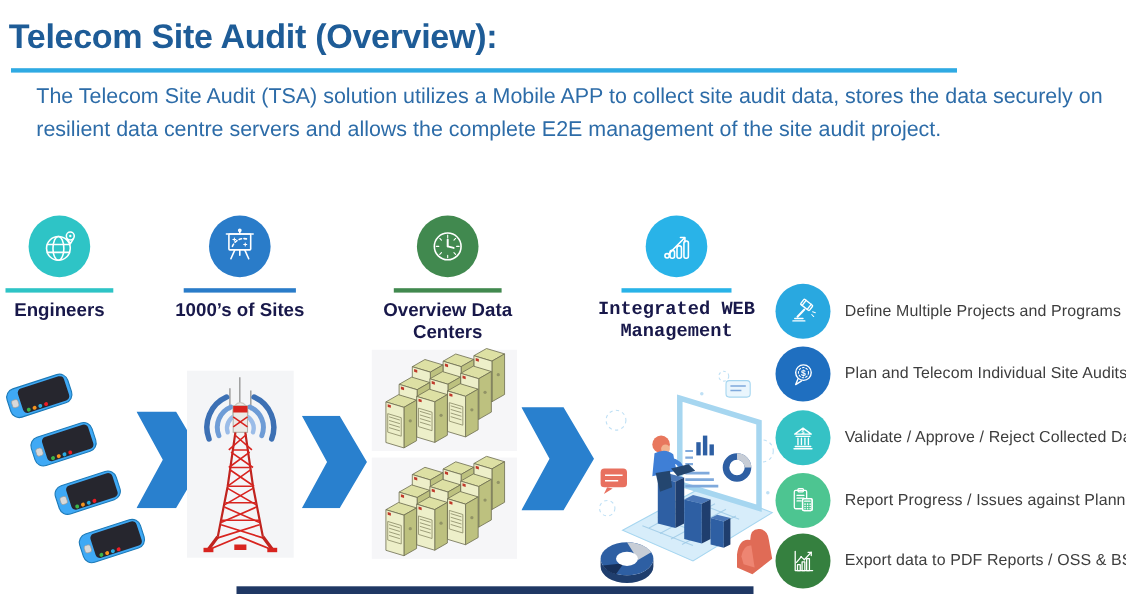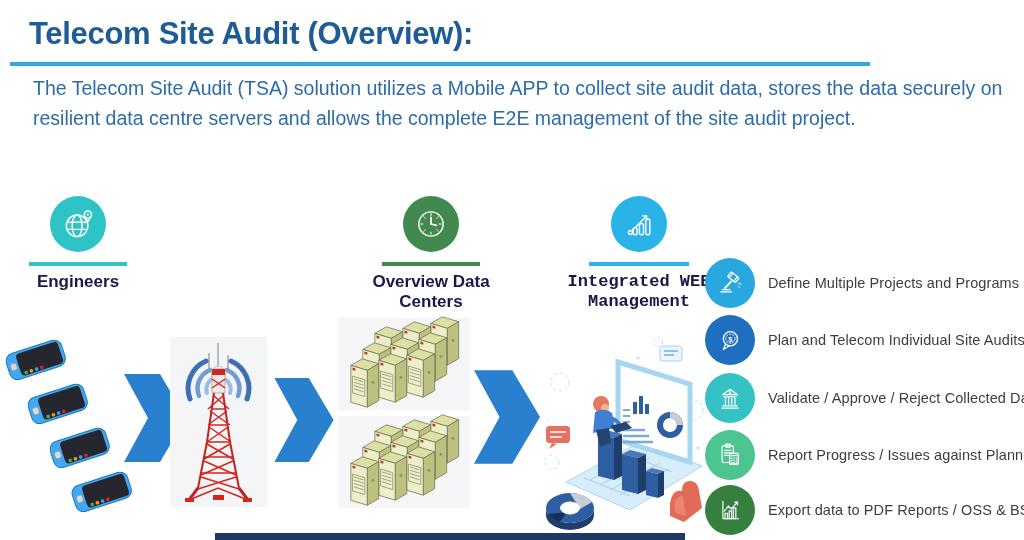--- a/index.html
+++ b/index.html
@@ -1,25 +1,25 @@
 <!DOCTYPE html>
 <html><head>
 <meta charset="utf-8">
 <style>
   html,body{margin:0;padding:0;background:#fff;}
   .slide{position:relative;width:1024px;height:540px;background:#ffffff;overflow:hidden;
          border-right:1px solid #a9a9a9;font-family:"Liberation Sans",sans-serif;}
 
-  .title{position:absolute;left:29px;top:16px;font-size:31px;font-weight:800;
+  .title{position:absolute;left:8px;top:16px;font-size:31px;font-weight:800;
          color:#1E5C97;letter-spacing:-0.3px;}
   .rule{position:absolute;left:10px;top:62px;width:860px;height:4px;}
   .desc{position:absolute;left:13px;top:73px;width:1002px;margin:0;
         font-size:19.5px;line-height:30px;color:#2D6CA8;}
 
-  .stage{position:absolute;top:196px;text-align:center;padding-left:24px;}
+  .stage{position:absolute;top:196px;text-align:center;}
   .stage-circle{width:56px;height:56px;border-radius:50%;margin:0 auto;
                 display:flex;align-items:center;justify-content:center;}
   .stage-bar{height:4px;margin:10px auto 0;}
   .stage-label{margin-top:6px;font-size:17px;font-weight:700;color:#18184A;line-height:20px;}
   .st1{left:0px;width:108px;} .st1 .stage-bar{width:98px;}
   .st2{left:156px;width:124px;} .st2 .stage-bar{width:102px;}
   .st3{left:342px;width:130px;} .st3 .stage-bar{width:98px;}
   .st4{left:538px;width:154px;font-family:Liberation Mono, monospace;} .st4 .stage-bar{width:100px;}
 
   .arrow{position:absolute;}
@@ -59,20 +59,35 @@
         <path d="M8 18 h22 M8 26 h22"></path>
         <circle cx="31" cy="9.5" r="4"></circle>
         <path d="M27.8 12 L31 17.5 L34.2 12"></path>
         <circle cx="31" cy="9.5" r="1.2" fill="#fff" stroke="none"></circle>
       </svg>
     </div>
     <div class="stage-bar" style="background-color: rgb(46, 196, 198);"></div>
     <div class="stage-label">Engineers</div>
   </div>
 
+  <div class="stage st2">
+    <div class="stage-circle" style="background-color: rgb(42, 124, 201);">
+      <svg width="36" height="36" viewBox="0 0 40 40" class="lineicon">
+        <path d="M20 4.5 v3"></path>
+          <circle cx="20" cy="3.8" r="1.1"></circle>
+        <path d="M6.5 7.5 h27"></path>
+        <rect x="9" y="7.5" width="22" height="16" rx="1"></rect>
+        <path d="M12.5 20 Q17 10.5 27.5 12.5" stroke-dasharray="2.5 2.5"></path>
+        <path d="M14.5 11.5 v3 M13 13 h3 M25.5 16.5 v3 M24 18 h3" class="thin"></path>
+        <path d="M15 23.5 L11 32.5 M25 23.5 L29 32.5 M20 23.5 V29"></path>
+      </svg>
+    </div>
+    <div class="stage-bar" style="background-color: rgb(42, 124, 201);"></div>
+    <div class="stage-label">1000’s of Sites</div>
+  </div>
 
   <div class="stage st3">
     <div class="stage-circle" style="background-color: rgb(65, 137, 79);">
       <svg width="36" height="36" viewBox="0 0 40 40" class="lineicon">
         <circle cx="20" cy="20" r="13.5"></circle>
         <path d="M20 8.5 v2.5 M20 29 v2.5 M8.5 20 h2.5 M29 20 h2.5" class="thin"></path>
         <path d="M12 12 l1.7 1.7 M28 12 l-1.7 1.7 M12 28 l1.7 -1.7 M28 28 l-1.7 -1.7" class="thin"></path>
         <path d="M20 20 V13 M20 20 L26 21.5" stroke-width="2"></path>
       </svg>
     </div>

